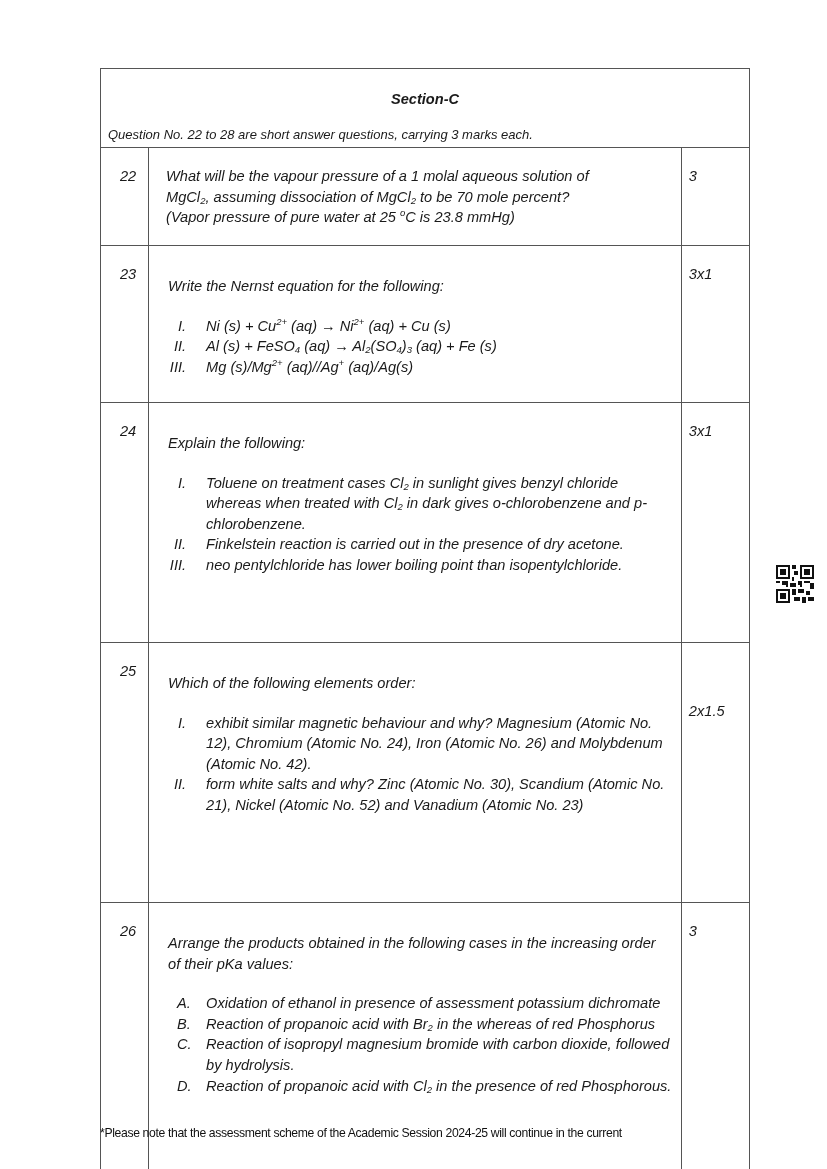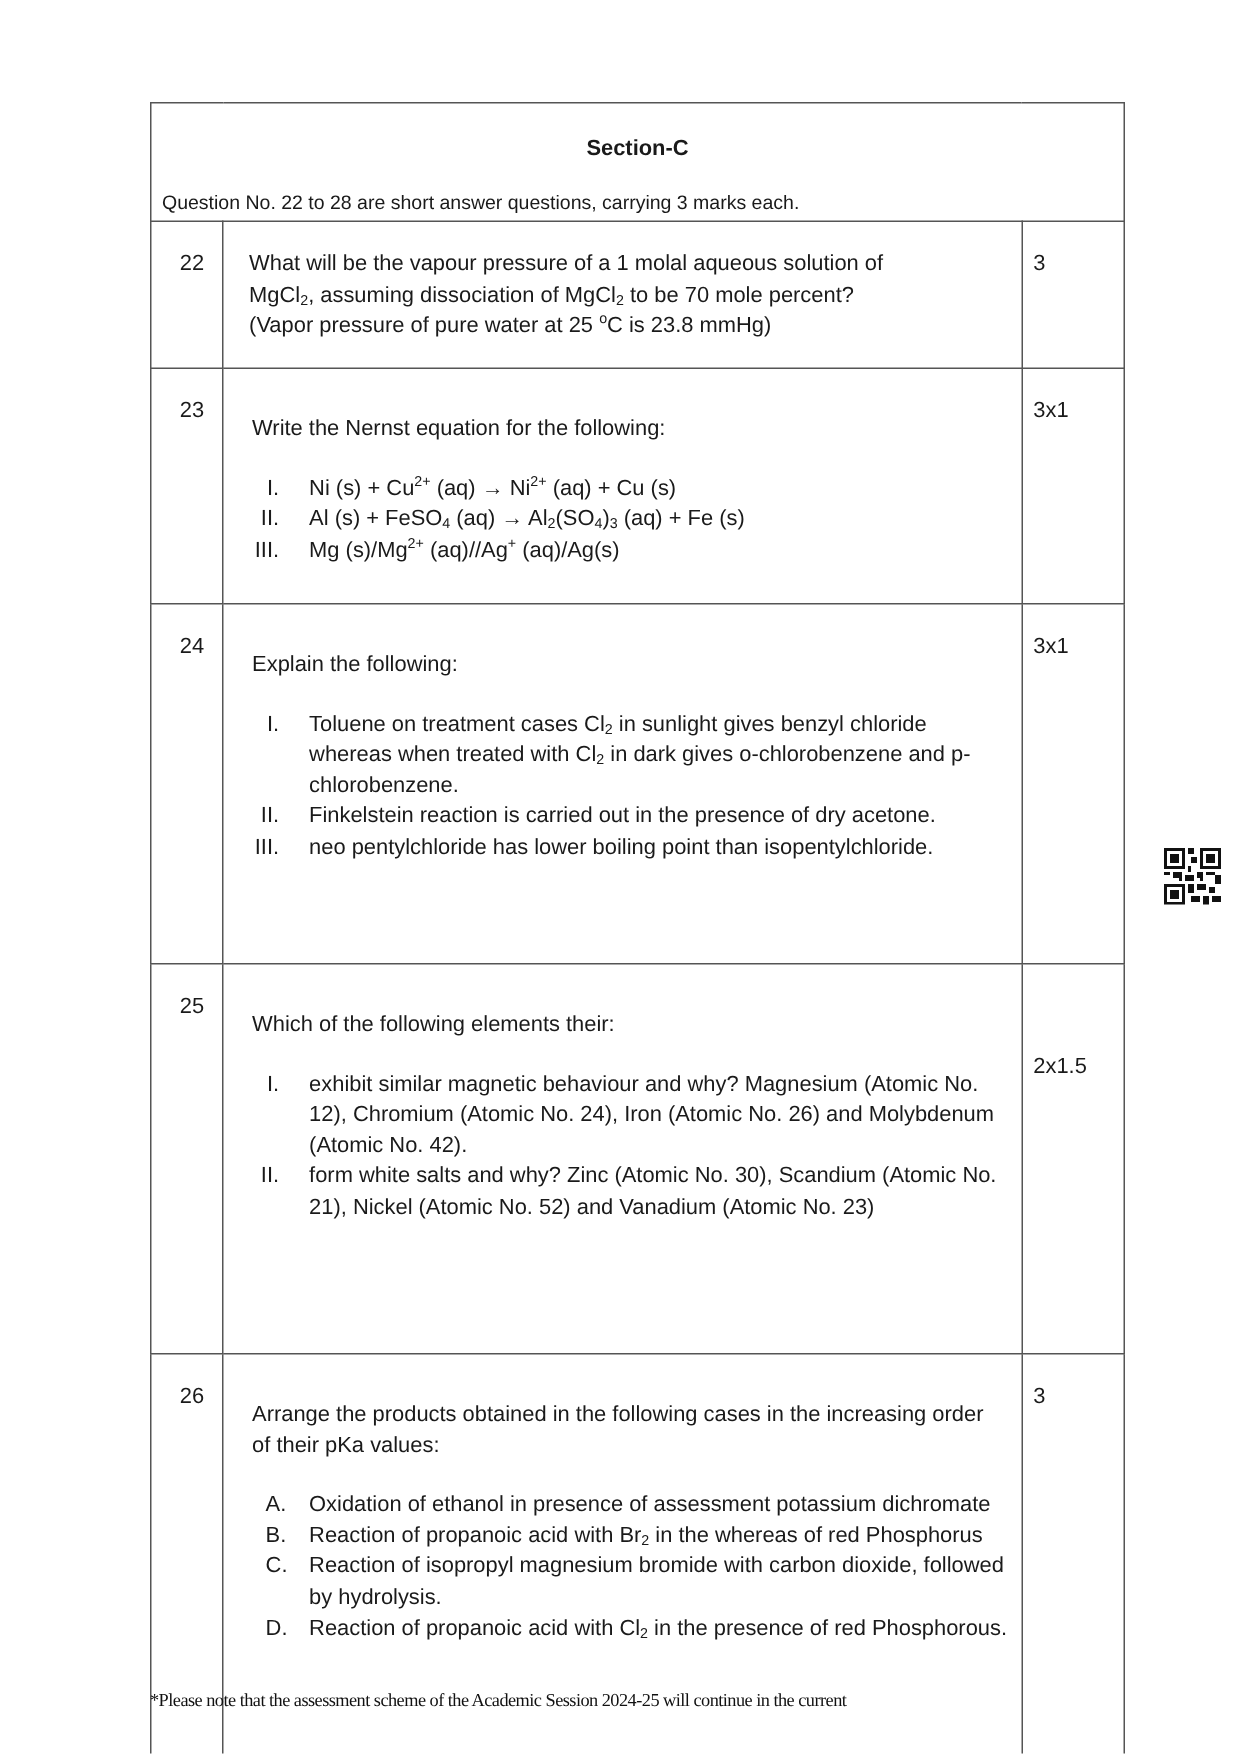--- a/index.html
+++ b/index.html
@@ -5,21 +5,21 @@
   html, body { margin: 0; padding: 0; background: #ffffff; }
   body {
     width: 827px; height: 1169px; position: relative; overflow: hidden;
     font-family: "Liberation Sans", sans-serif; color: #1a1a1a;
   }
   .page-table {
     position: absolute; left: 100px; top: 68px; width: 650px;
     border-collapse: collapse; table-layout: fixed;
     font-size: 14.6px; line-height: 20.6px;
   }
-  .page-table td { border: 1.4px solid #555; vertical-align: top; padding: 0; }
+  .page-table td { border: 1.4px solid #555; vertical-align: top; padding: 0; font-style: italic; }
   .col-num { width: 48px; }
   .col-q { width: 532px; }
   .col-m { width: 68px; }
   .hdr-cell { height: 78px; position: relative; padding: 0 !important; }
   .hdr-title {
     position: absolute; top: 20px; left: 0; right: 0; text-align: center;
     font-weight: bold; font-size: 14.6px;
   }
   .hdr-instr { position: absolute; top: 56px; left: 7px; font-size: 13px; }
   .qnum { padding: 18px 0 0 7px !important; text-align: center; }
@@ -42,21 +42,21 @@
   .row23 td { height: 138px; }
   .row24 td { height: 221px; }
   .row25 td { height: 201px; }
   .row26 td { height: 262px; }
   .qr {
     position: absolute; left: 776px; top: 565px; width: 38px; height: 38px;
   }
   .footnote {
     position: absolute; left: 100px; top: 1124px; width: 640px;
     font-size: 12.2px; line-height: 19px; color: #111;
-    font-family: Liberation Serif, serif; letter-spacing: -0.35px;
+    font-family: Liberation Sans, sans-serif; letter-spacing: -0.35px;
   }
 </style>
 </head>
 <body>
 
 <table class="page-table">
   <colgroup>
       <col class="col-num">
       <col class="col-q">
       <col class="col-m">
@@ -101,21 +101,21 @@
         <li><span class="lab">II.</span><span>Finkelstein reaction is carried out in the presence of dry acetone.</span></li>
         <li><span class="lab">III.</span><span>neo pentylchloride has lower boiling point than isopentylchloride.</span></li>
       </ul>
     </td>
     <td class="marks">3x1</td>
   </tr>
 
   <tr class="row25">
     <td class="qnum">25</td>
     <td class="qtext">
-      <p class="stem">Which of the following elements their:</p>
+      <p class="stem">Which of the following elements order:</p>
       <ul class="items roman">
         <li><span class="lab">I.</span><span>exhibit similar magnetic behaviour and why? Magnesium (Atomic No. 12), Chromium (Atomic No. 24), Iron (Atomic No. 26) and Molybdenum (Atomic No. 42).</span></li>
         <li><span class="lab">II.</span><span>form white salts and why? Zinc (Atomic No. 30), Scandium (Atomic No. 21), Nickel (Atomic No. 52) and Vanadium (Atomic No. 23)</span></li>
       </ul>
     </td>
     <td class="marks marks-mid">2x1.5</td>
   </tr>
 
   <tr class="row26">
     <td class="qnum">26</td>

